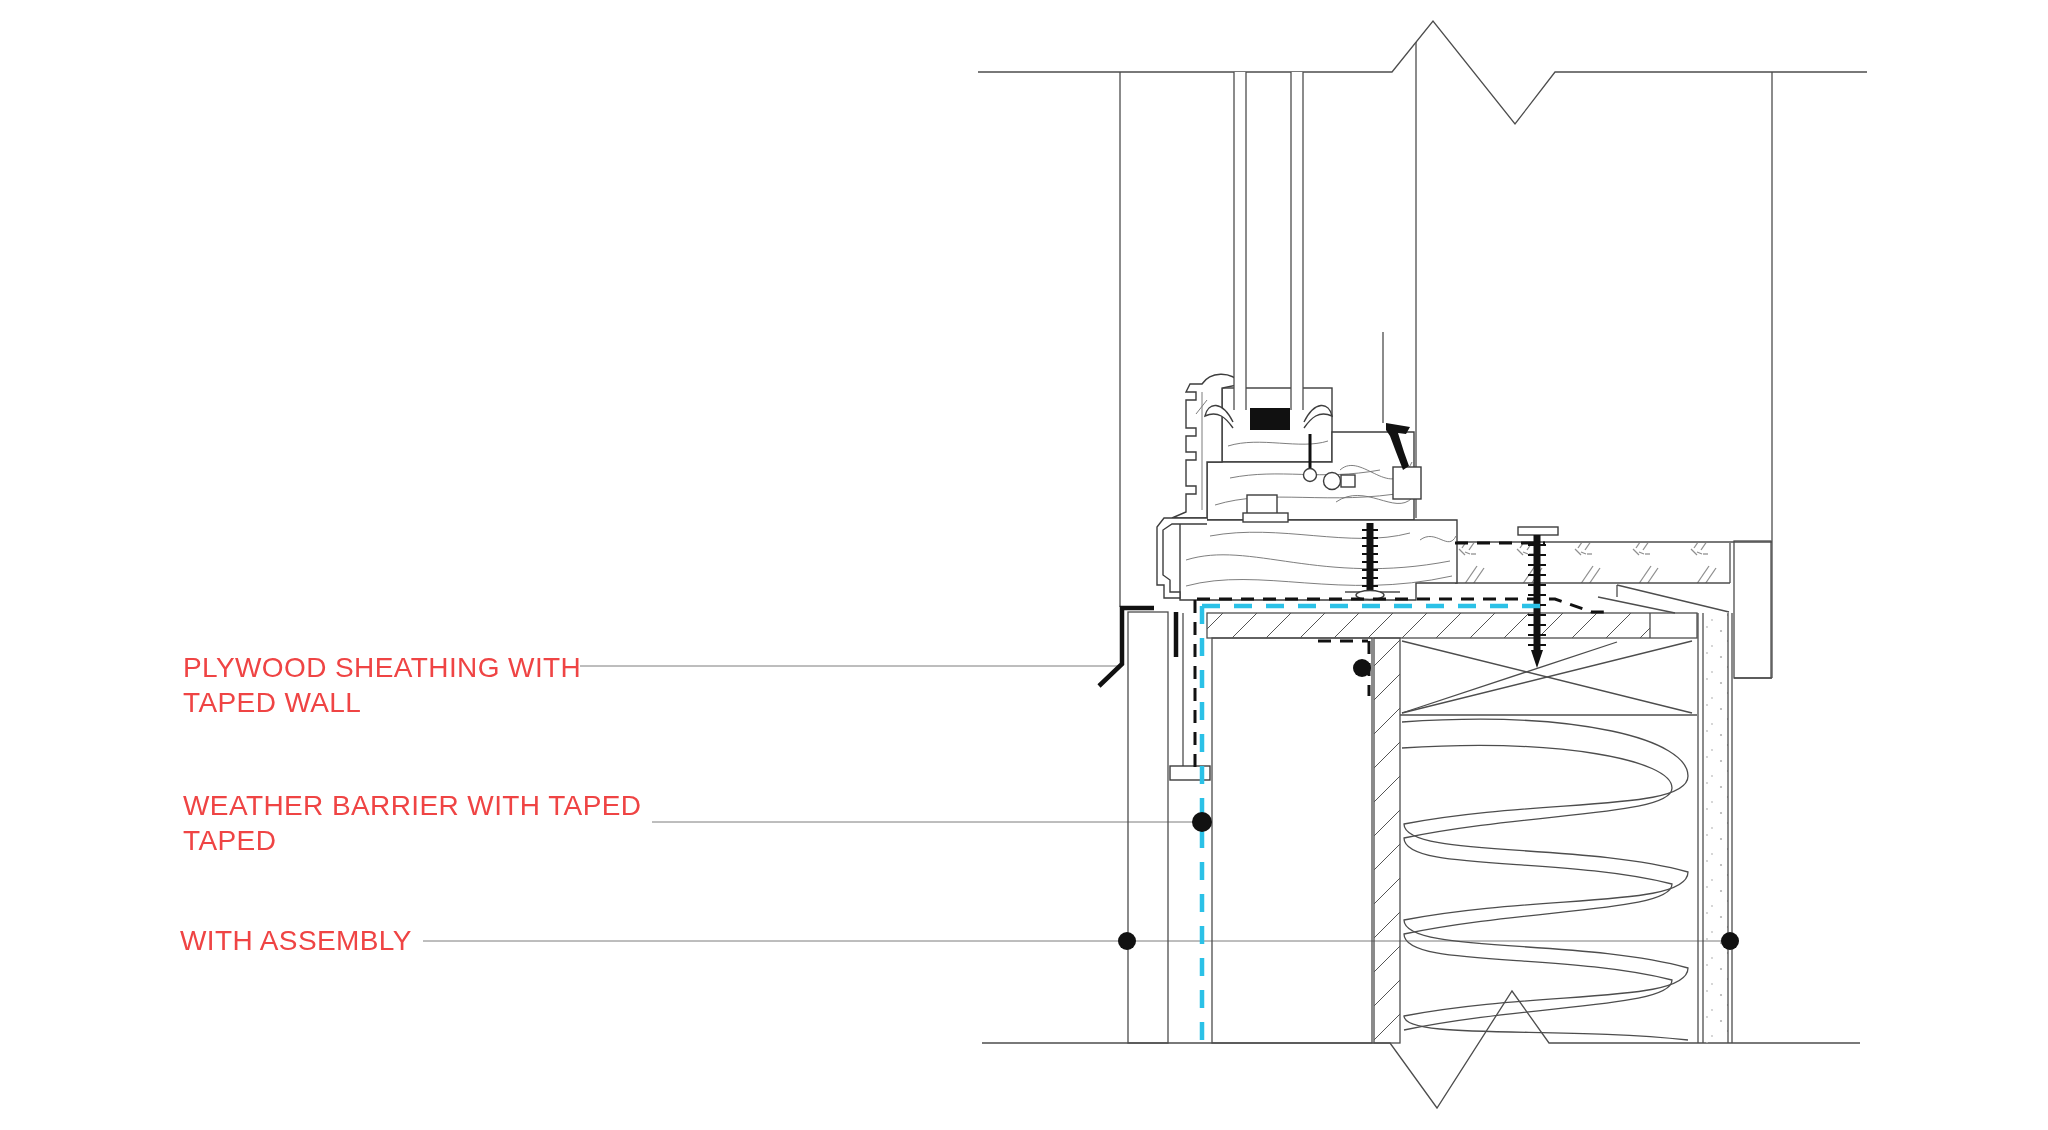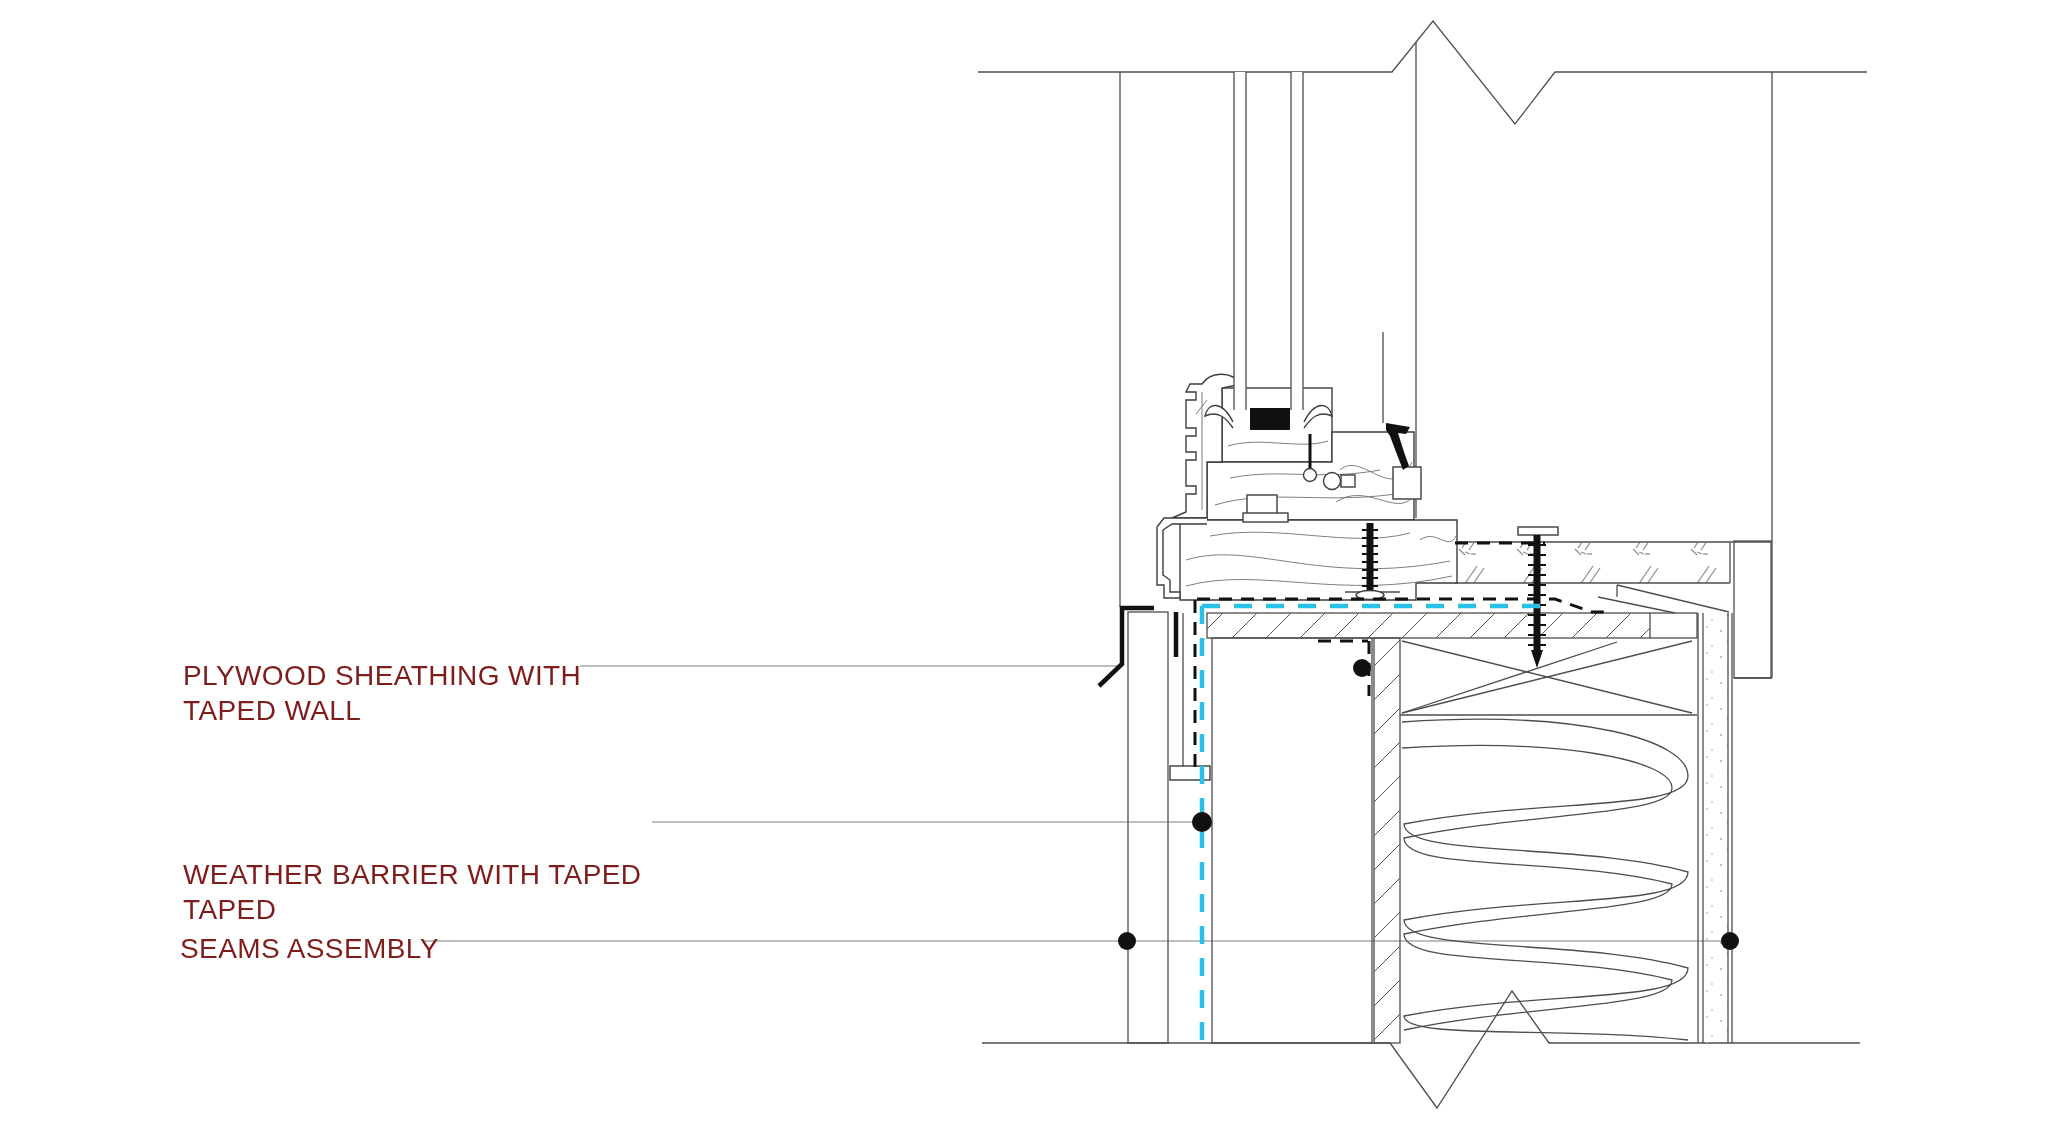--- a/index.html
+++ b/index.html
@@ -1,19 +1,19 @@
 <!DOCTYPE html>
 <html style="--line: #4d4d4d; --ink: #111111; --cyan: #2bc1e7;"><head>
 <meta charset="utf-8">
 <style>
   html,body{margin:0;padding:0;background:#ffffff;}
   #stage{position:relative;width:2048px;height:1130px;background:#fff;overflow:hidden;
          font-family:"Liberation Sans", sans-serif;}
-  .callout{position:absolute;color:#7f1d1d;font-size:28px;line-height:35px;letter-spacing:.4px;
-           white-space:nowrap;margin-top:8px;}
+  .callout{position:absolute;color:#ef4444;font-size:28px;line-height:35px;letter-spacing:.4px;
+           white-space:nowrap;}
   svg{position:absolute;left:0;top:0;}
   .thin{stroke:var(--line);stroke-width:1.3;fill:none;}
   .hair{stroke:#7d7d7d;stroke-width:1;fill:none;}
   .blackthick{stroke:var(--ink);stroke-width:4.5;fill:none;}
   .tape{stroke:var(--ink);stroke-width:3;fill:none;stroke-dasharray:13 9;}
   .wrb{stroke:var(--cyan);stroke-width:4.5;fill:none;stroke-dasharray:18 14;}
   .whitefill{fill:#fff;stroke:#3d3d3d;stroke-width:1.4;}
   .grain{stroke:#6f6f6f;stroke-width:.9;fill:none;}
   .dot{fill:var(--ink);}
 </style>
@@ -212,22 +212,22 @@
     <circle cx="1127" cy="941" r="9" class="dot"></circle>
     <circle cx="1730" cy="941" r="9" class="dot"></circle>
   </g>
 </svg>
 
 <div class="callout" style="left:183px;top:650px;">
   <div>PLYWOOD SHEATHING WITH</div>
   <div>TAPED WALL</div>
 </div>
 
-<div class="callout" style="left:183px;top:849px;">
+<div class="callout" style="left:183px;top:788px;">
   <div>WEATHER BARRIER WITH TAPED</div>
   <div>TAPED</div>
 </div>
 
 <div class="callout" style="left:180px;top:923px;">
-  <div>SEAMS ASSEMBLY</div>
+  <div>WITH ASSEMBLY</div>
 </div>
 
 </div>
 
 </body></html>

